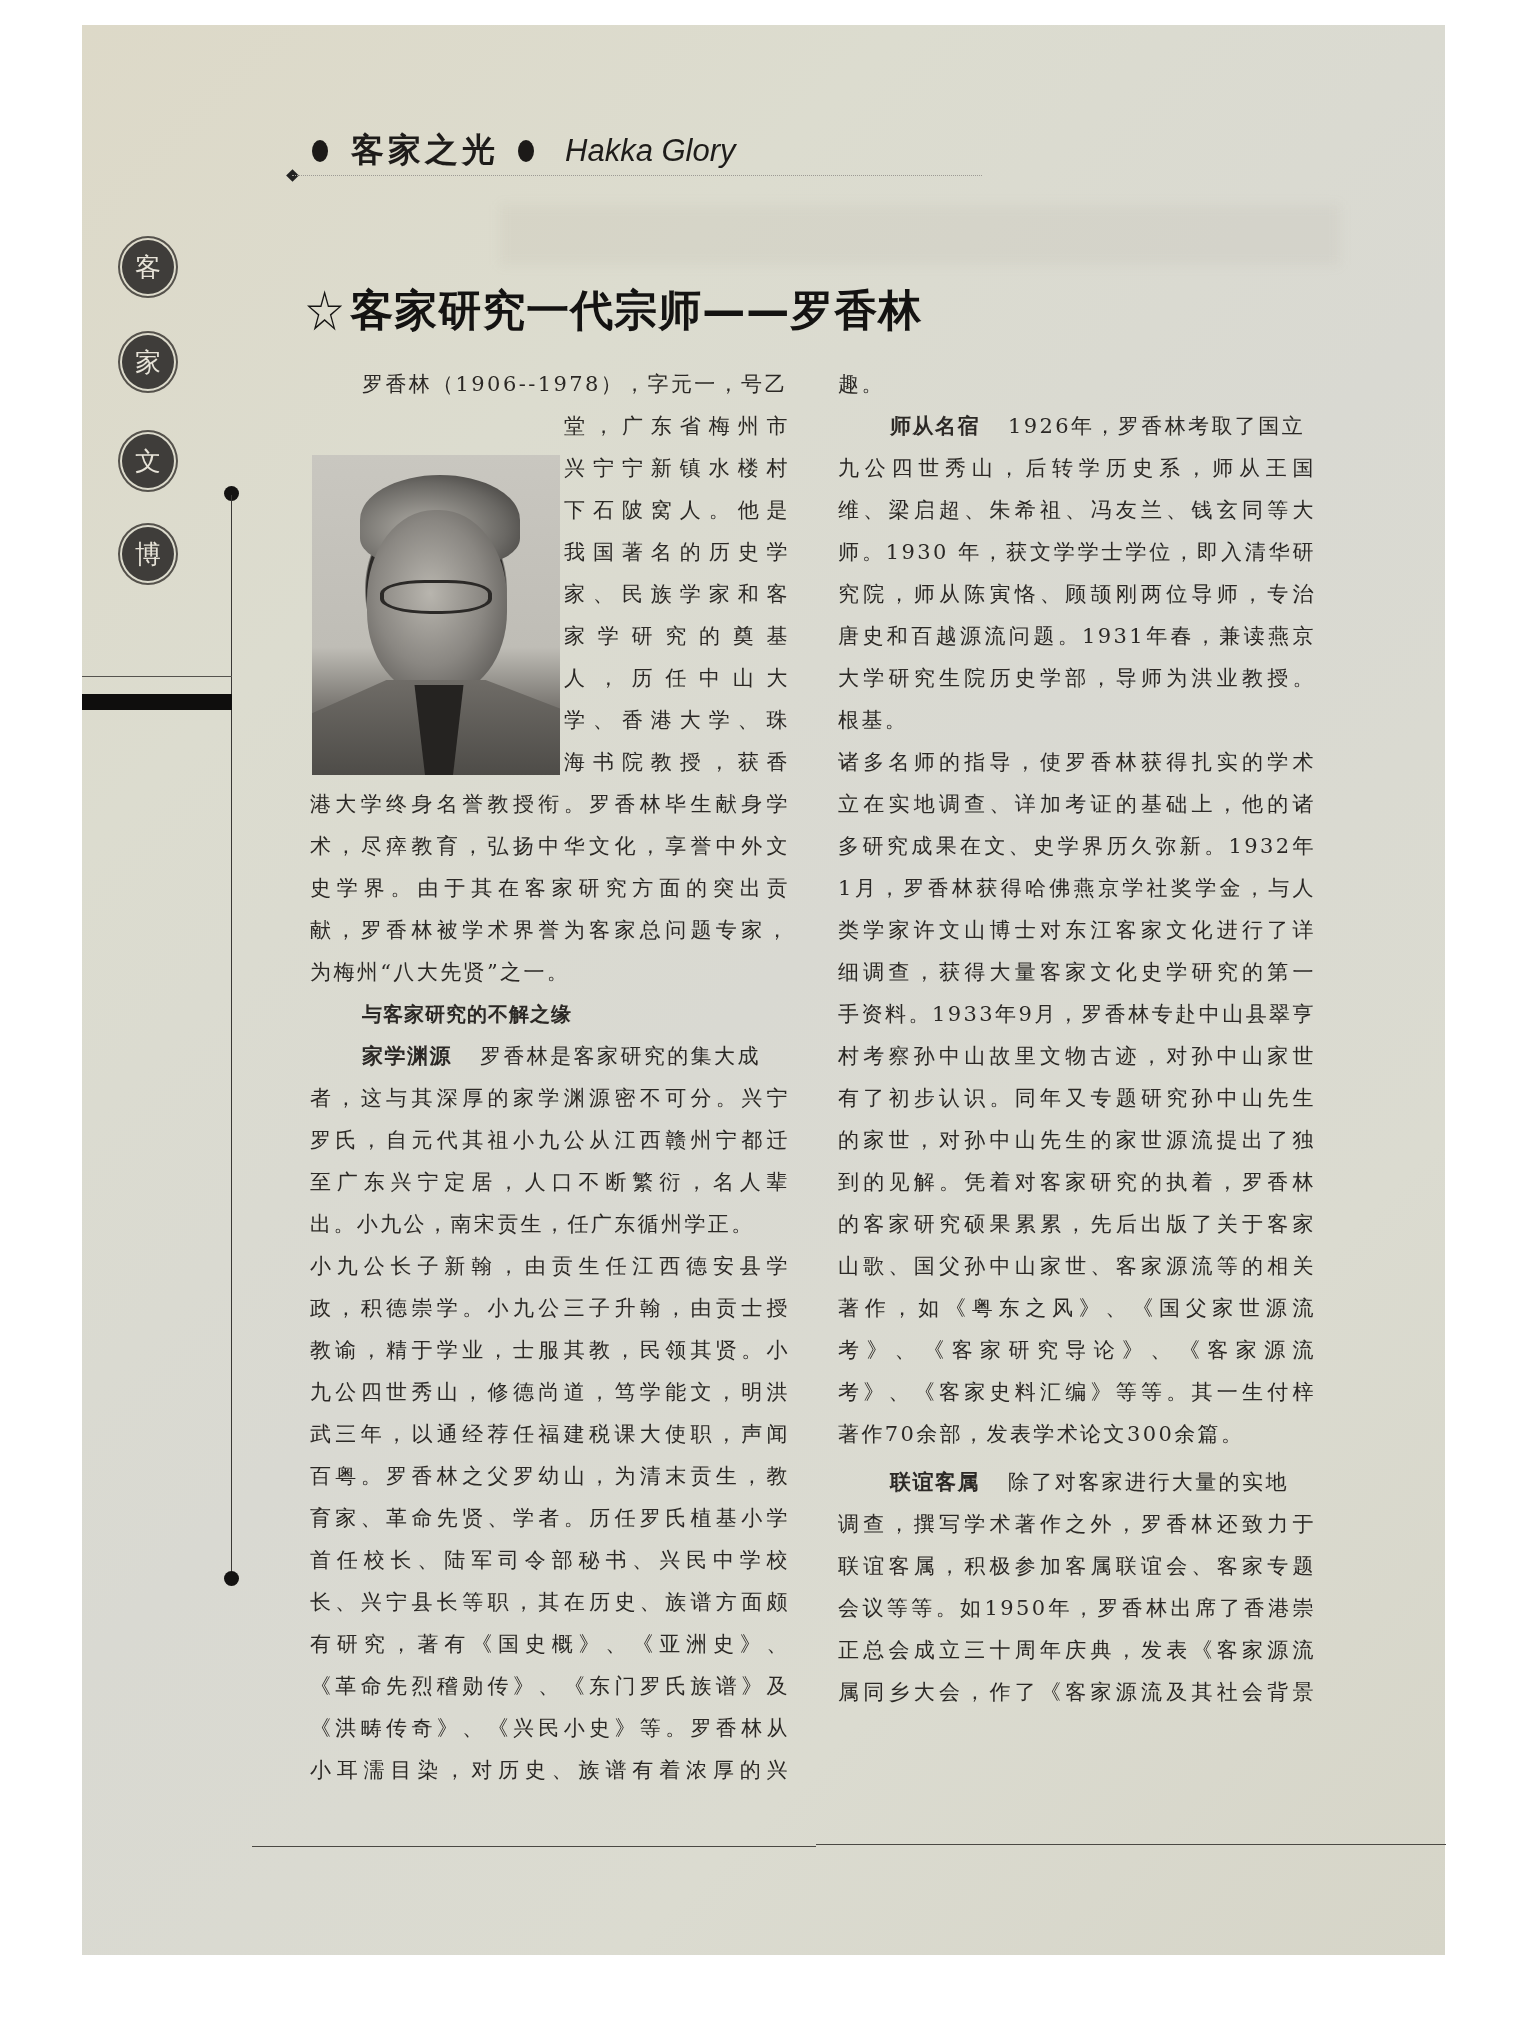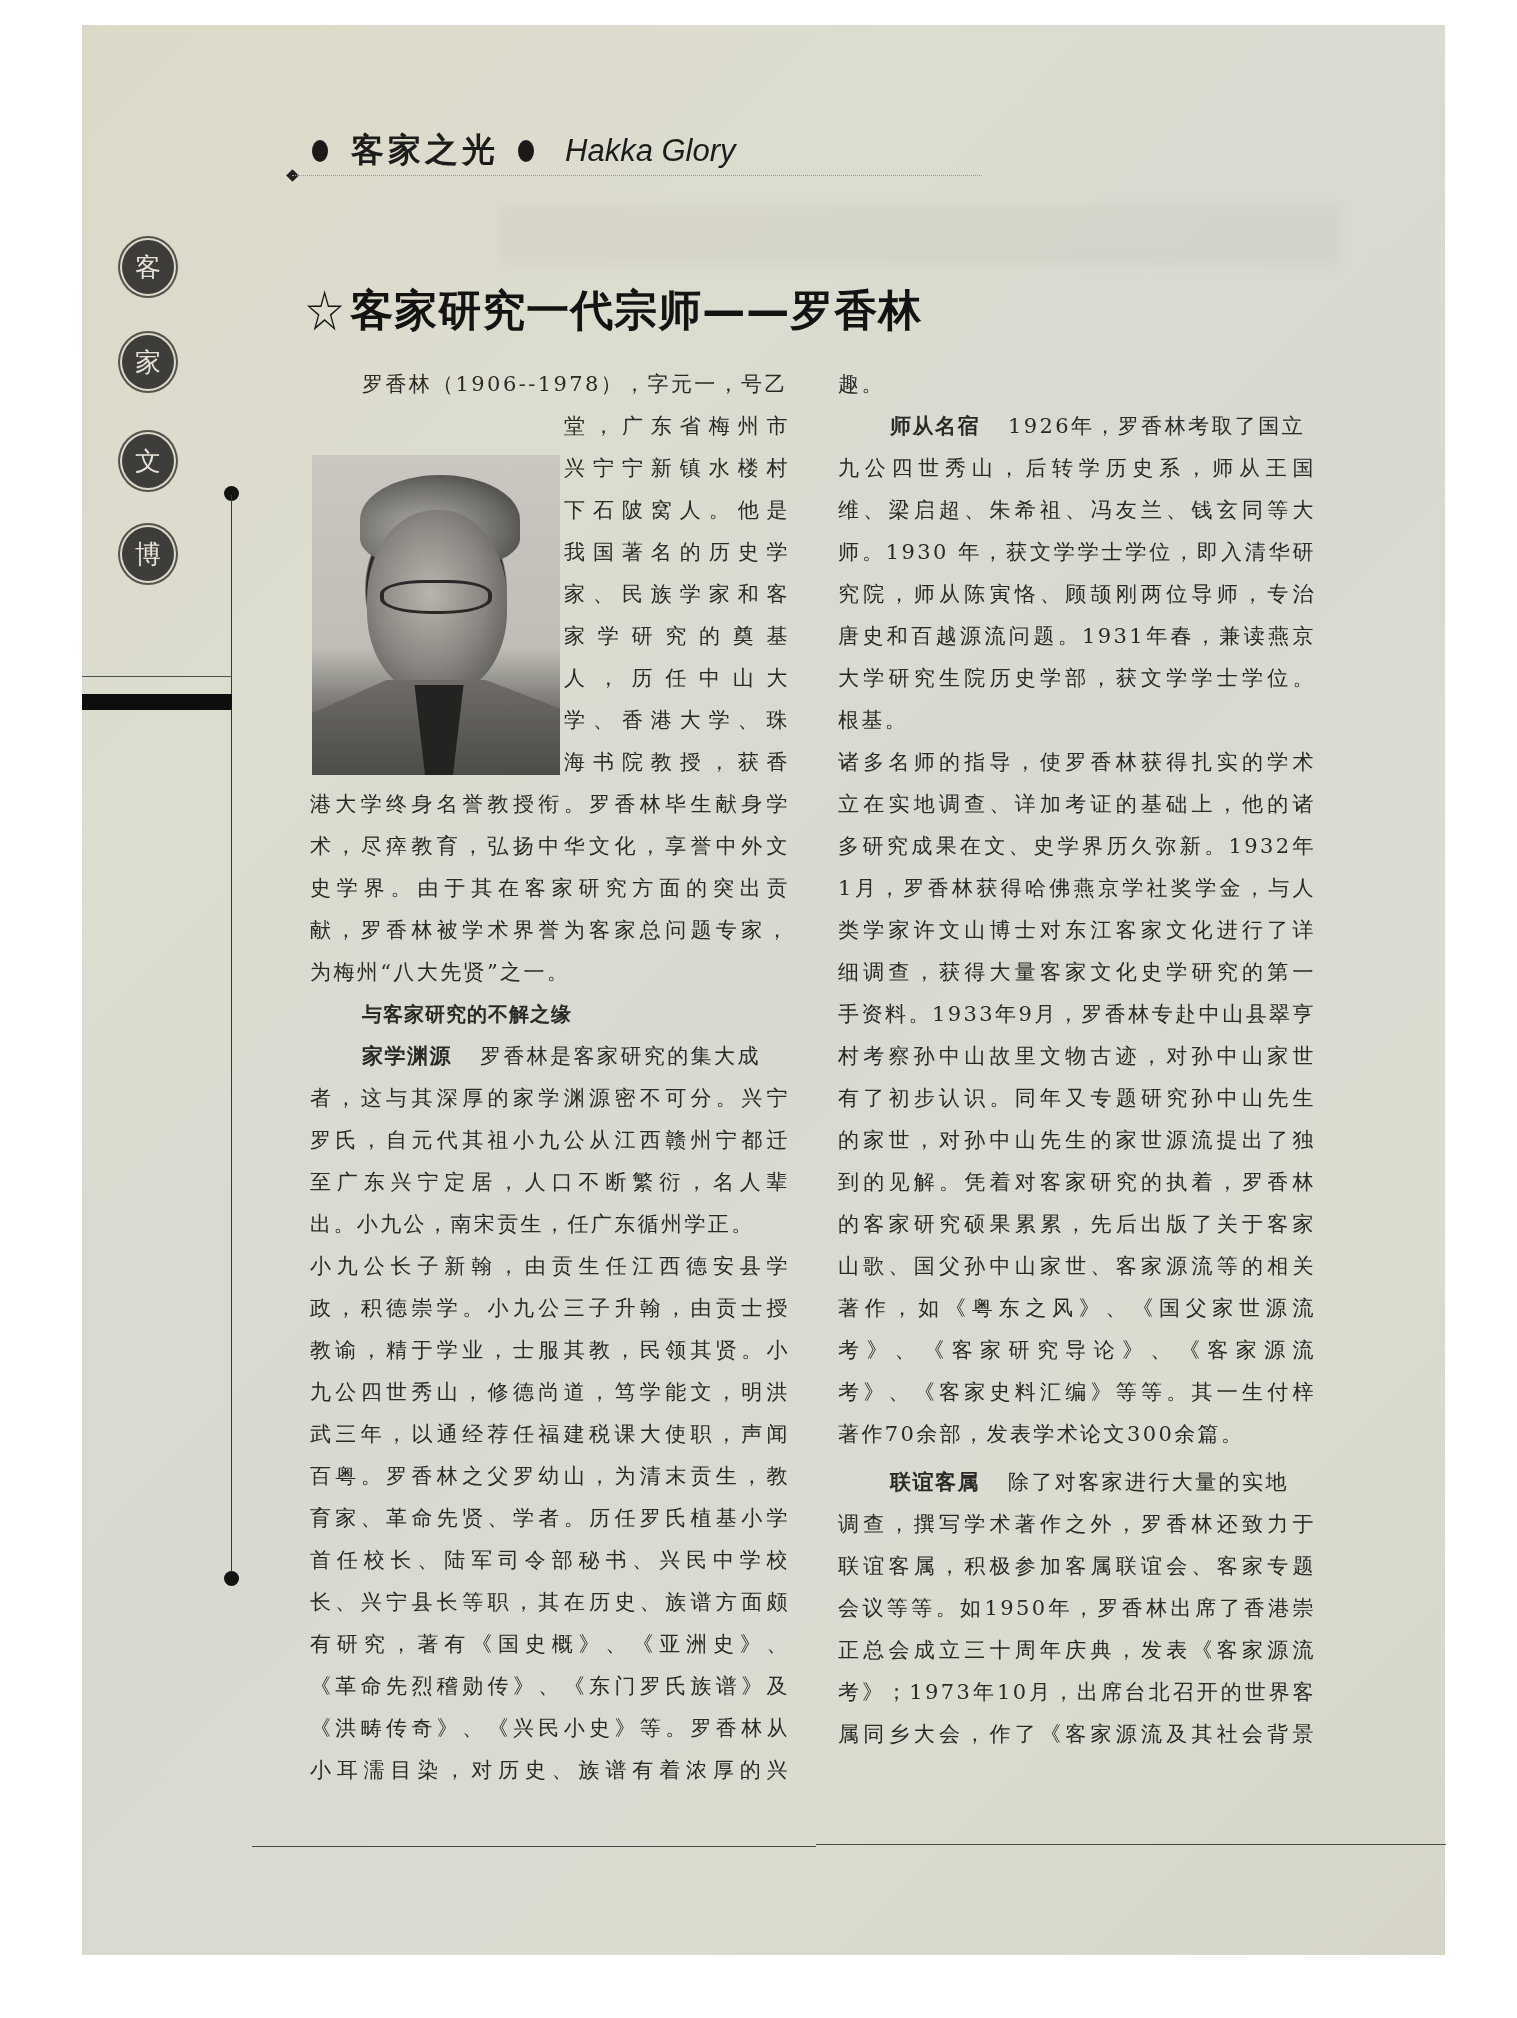--- a/index.html
+++ b/index.html
@@ -174,21 +174,21 @@
 <div class="col" style="left:838px; top:363px; width:478px;">
   <span class="line">趣。</span>
   <span class="line indent">
     <span class="b">师从名宿</span><span style="display:inline-block;width:28px"></span><span>1926年，罗香林考取了国立</span>
   </span>
   <span class="line just">九公四世秀山，后转学历史系，师从王国</span>
   <span class="line just">维、梁启超、朱希祖、冯友兰、钱玄同等大</span>
   <span class="line just">师。1930 年，获文学学士学位，即入清华研</span>
   <span class="line just">究院，师从陈寅恪、顾颉刚两位导师，专治</span>
   <span class="line just">唐史和百越源流问题。1931年春，兼读燕京</span>
-  <span class="line just">大学研究生院历史学部，获文学学士学位。</span>
+  <span class="line just">大学研究生院历史学部，导师为洪业教授。</span>
   <span class="line">根基。</span>
   <span class="line just">诸多名师的指导，使罗香林获得扎实的学术</span>
   <span class="line just">立在实地调查、详加考证的基础上，他的诸</span>
   <span class="line just">多研究成果在文、史学界历久弥新。1932年</span>
   <span class="line just">1月，罗香林获得哈佛燕京学社奖学金，与人</span>
   <span class="line just">类学家许文山博士对东江客家文化进行了详</span>
   <span class="line just">细调查，获得大量客家文化史学研究的第一</span>
   <span class="line just">手资料。1933年9月，罗香林专赴中山县翠亨</span>
   <span class="line just">村考察孙中山故里文物古迹，对孙中山家世</span>
   <span class="line just">有了初步认识。同年又专题研究孙中山先生</span>
@@ -200,18 +200,17 @@
   <span class="line just">考》、《客家研究导论》、《客家源流</span>
   <span class="line just">考》、《客家史料汇编》等等。其一生付梓</span>
   <span class="line">著作70余部，发表学术论文300余篇。</span>
   <span class="line indent" style="margin-top:6px">
     <span class="b">联谊客属</span><span style="display:inline-block;width:28px"></span><span>除了对客家进行大量的实地</span>
   </span>
   <span class="line just">调查，撰写学术著作之外，罗香林还致力于</span>
   <span class="line just">联谊客属，积极参加客属联谊会、客家专题</span>
   <span class="line just">会议等等。如1950年，罗香林出席了香港崇</span>
   <span class="line just">正总会成立三十周年庆典，发表《客家源流</span>
-  <span class="line just">考》；1973年10月，出席台北召开的世界客</span>
   <span class="line just">属同乡大会，作了《客家源流及其社会背景</span>
 </div>
 
 <div class="rule-bottom" style="left:252px; top:1846px; width:564px;"></div>
 <div class="rule-bottom" style="left:816px; top:1844px; width:630px;"></div>
 
 </body></html>

